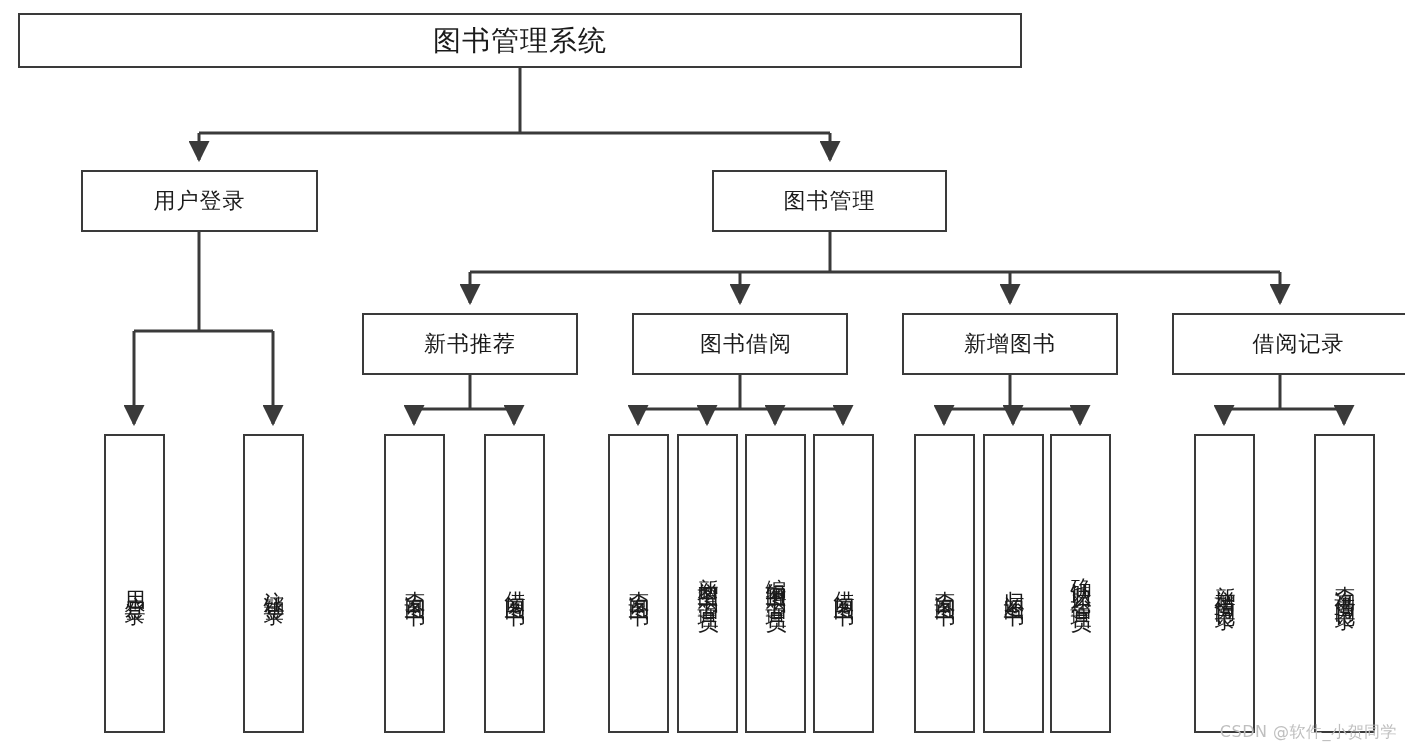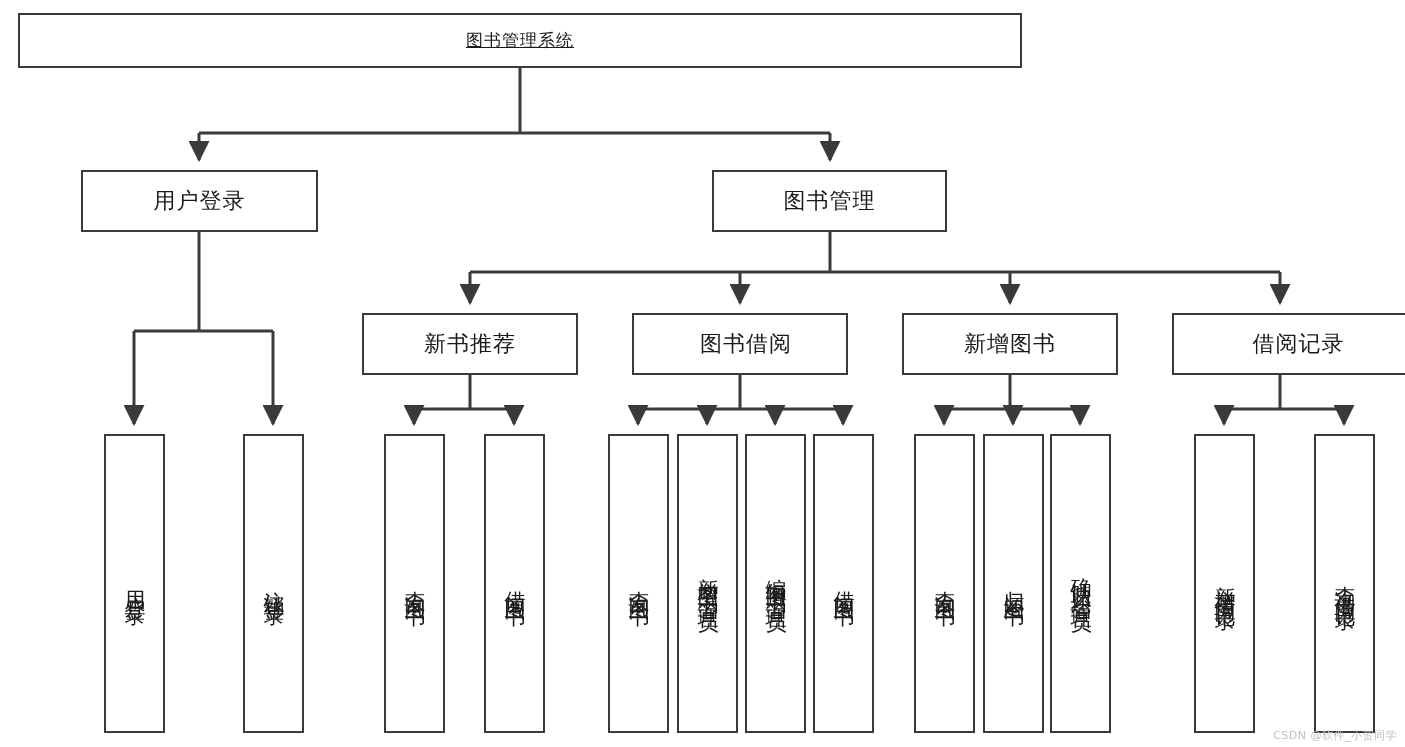--- a/index.html
+++ b/index.html
@@ -35,22 +35,21 @@
     justify-content: center;
     color: #1a1a1a;
     z-index: 2;
   }
   .node.horiz {
     font-size: 22px;
     letter-spacing: 1px;
     line-height: 1.2;
   }
   .node.root {
-    font-size: 17px;
-    text-decoration: underline;
+    font-size: 28px;
   }
   .node.vert {
     writing-mode: vertical-rl;
     text-orientation: upright;
     font-size: 21px;
     letter-spacing: 5px;
     padding-top: 6px;
     padding-bottom: 6px;
     align-items: center;
     justify-content: center;
@@ -59,21 +58,21 @@
   }
   .node.vert .vtext {
     writing-mode: vertical-rl;
     text-orientation: upright;
     display: block;
   }
   .watermark {
     position: absolute;
     right: 8px;
     bottom: 4px;
-    font-size: 11px;
+    font-size: 16px;
     color: #bfbfbf;
     letter-spacing: 0.5px;
     z-index: 5;
     white-space: nowrap;
     font-family: "DejaVu Sans", "Liberation Sans", sans-serif;
   }
 </style>
 </head>
 <body>
 

